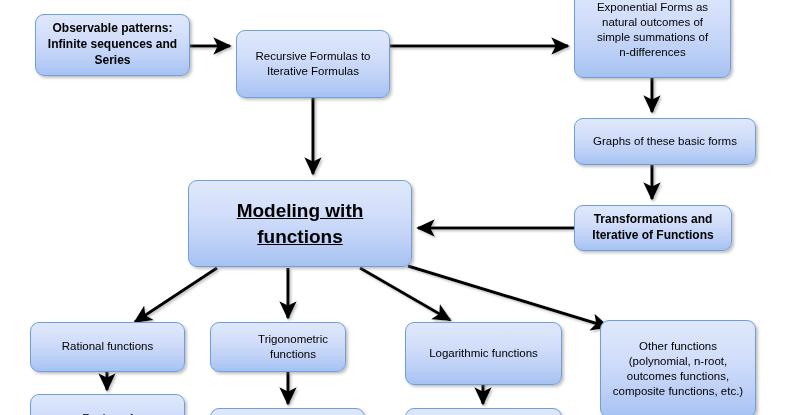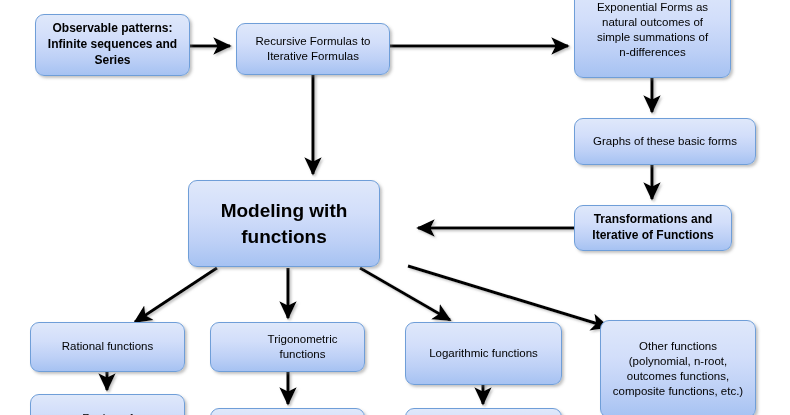--- a/index.html
+++ b/index.html
@@ -82,48 +82,48 @@
         <path d="M483,372 L483,404" marker-end="url(#arrowhead)"></path>
       </g>
   </svg>
 
   <div id="node-layer">
       <div class="node" style="left: 35px; top: 14px; width: 155px; height: 62px;">
         <span class="label t-bold">Observable patterns:
 Infinite sequences and
 Series</span>
       </div>
-      <div class="node" style="left: 236px; top: 23px; width: 154px; height: 52px;">
+      <div class="node" style="left: 236px; top: 30px; width: 154px; height: 68px;">
         <span class="label t-normal">Recursive Formulas to
 Iterative Formulas</span>
       </div>
       <div class="node" style="left: 574px; top: -18px; width: 157px; height: 96px;">
         <span class="label t-normal">Exponential Forms as
 natural outcomes of
 simple summations of
 n-differences</span>
       </div>
       <div class="node" style="left: 574px; top: 118px; width: 182px; height: 47px;">
         <span class="label t-normal">Graphs of these basic forms</span>
       </div>
       <div class="node" style="left: 574px; top: 205px; width: 158px; height: 46px;">
         <span class="label t-bold">Transformations and
 Iterative of Functions</span>
       </div>
-      <div class="node" style="left: 188px; top: 180px; width: 192px; height: 87px;">
+      <div class="node" style="left: 188px; top: 180px; width: 224px; height: 87px; text-decoration: underline;">
         <span class="label t-hub">Modeling  with
 functions</span>
       </div>
       <div class="node" style="left: 30px; top: 322px; width: 155px; height: 50px;">
         <span class="label t-normal">Rational functions</span>
       </div>
       <div class="node" style="left: 30px; top: 394px; width: 155px; height: 50px;">
         <span class="label t-normal">Review of</span>
       </div>
-      <div class="node" style="left: 210px; top: 322px; width: 155px; height: 50px; padding-left: 30px;">
+      <div class="node" style="left: 210px; top: 322px; width: 136px; height: 50px; padding-left: 30px;">
         <span class="label t-normal">Trigonometric functions</span>
       </div>
       <div class="node" style="left: 210px; top: 408px; width: 155px; height: 50px;">
         <span class="label t-normal"></span>
       </div>
       <div class="node" style="left: 405px; top: 322px; width: 157px; height: 63px;">
         <span class="label t-normal">Logarithmic functions</span>
       </div>
       <div class="node" style="left: 405px; top: 408px; width: 157px; height: 50px;">
         <span class="label t-normal"></span>

